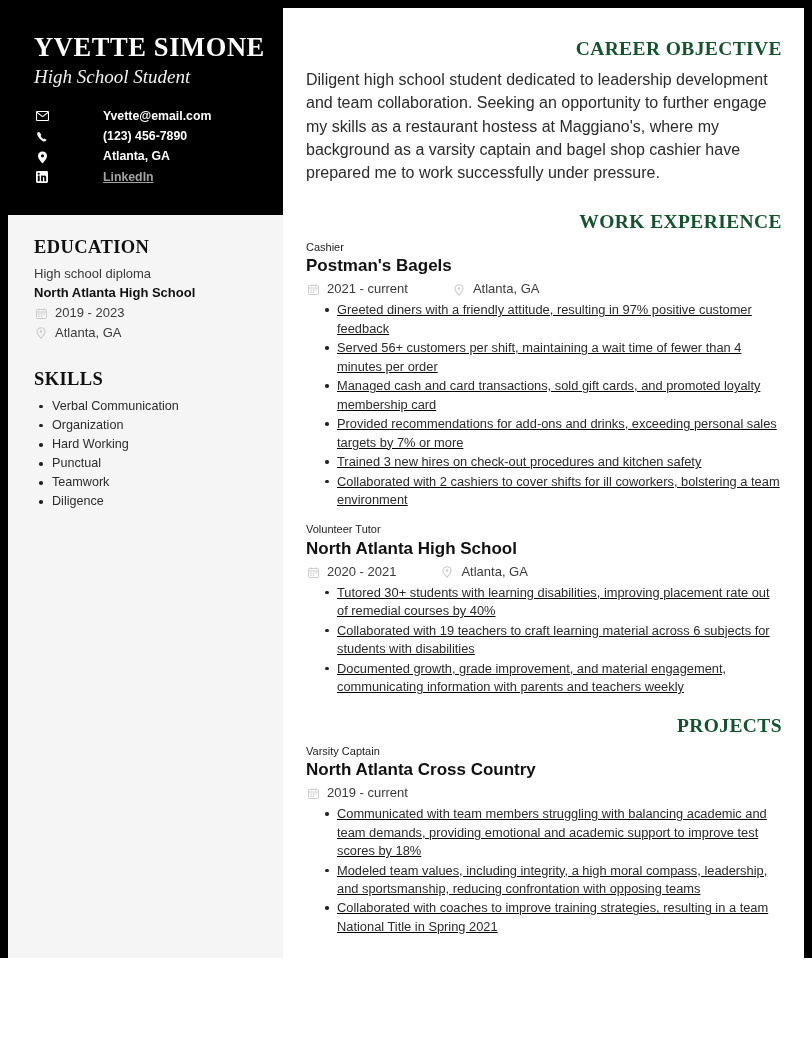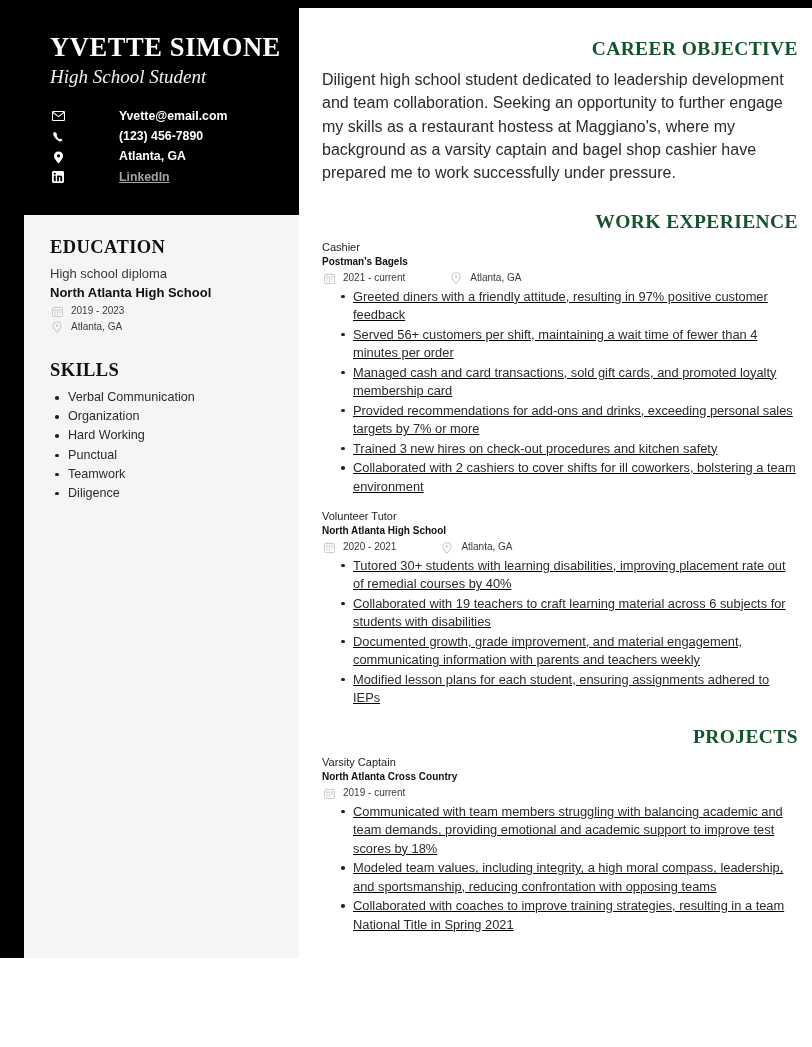--- a/index.html
+++ b/index.html
@@ -11,21 +11,21 @@
     width: 812px; height: 1047px;
     font-family: "Liberation Sans", sans-serif;
     -webkit-font-smoothing: antialiased;
   }
 
   
   .page {
     position: relative;
     width: 812px; height: 958px;
     background: #000000;
-    padding: 8px 8px 8px 24px;
+    padding: 8px 8px 8px 8px;
     overflow: hidden;
   }
   .sheet {
     position: relative;
     width: 796px; height: 1031px;
     background: #ffffff;
     display: flex;
     overflow: hidden;
   }
 
@@ -105,21 +105,21 @@
   .edu-school {
     font-size: 13px;
     font-weight: bold;
     color: #111111;
     line-height: 1.35;
     margin-bottom: 3px;
   }
   .meta-row {
     display: flex;
     align-items: center;
-    font-size: 10px;
+    font-size: 13px;
     color: #3a3a3a;
     line-height: 1.45;
     margin-bottom: 1px;
   }
   .meta-icon {
     width: 14px;
     flex: 0 0 14px;
     margin-right: 7px;
     display: inline-flex;
     align-items: center;
@@ -171,21 +171,21 @@
   }
   .entry { margin-bottom: 18px; }
   .entry-title {
     font-size: 11px;
     font-weight: normal;
     color: #1c1c1c;
     line-height: 1.22;
     margin: 0 0 1px 0;
   }
   .entry-org {
-    font-size: 10px;
+    font-size: 17px;
     font-weight: bold;
     color: #111111;
     line-height: 1.3;
     margin-bottom: 3px;
   }
   .entry-meta {
     display: flex;
     align-items: center;
     margin-bottom: 2px;
   }
@@ -390,21 +390,20 @@
                     <circle cx="5" cy="4.5" r="1.3" fill="#cccccc"></circle>
                   </svg>
               </span>
               <span>Atlanta, GA</span>
             </div>
           </div>
           <ul class="bullets">
             <li>Tutored 30+ students with learning disabilities, improving placement rate out of remedial courses by 40%</li>
             <li>Collaborated with 19 teachers to craft learning material across 6 subjects for students with disabilities</li>
             <li>Documented growth, grade improvement, and material engagement, communicating information with parents and teachers weekly</li>
-            <li>Modified lesson plans for each student, ensuring assignments adhered to IEPs</li>
           </ul>
         </div>
       </div>
 
       <div class="section-block">
         <h2 class="main-heading projects-heading">PROJECTS</h2>
 
         <div class="entry">
           <h3 class="entry-title">Varsity Captain</h3>
           <div class="entry-org">North Atlanta Cross Country</div>

